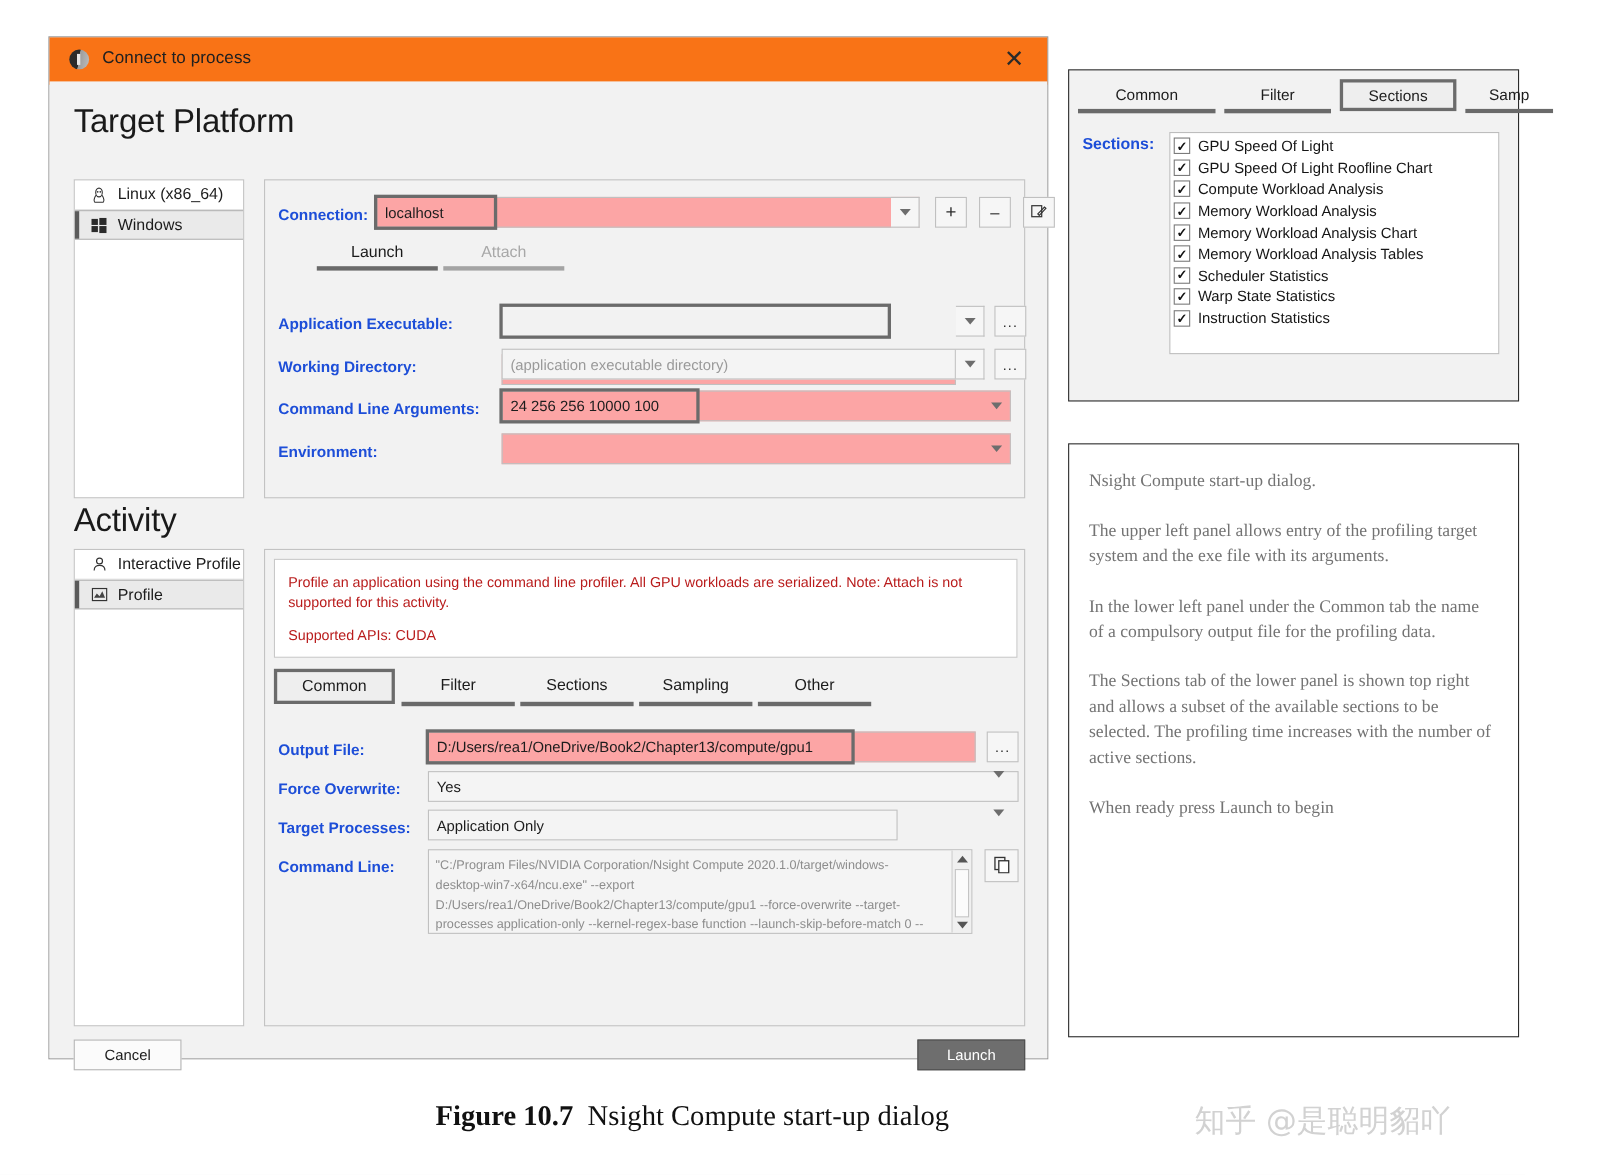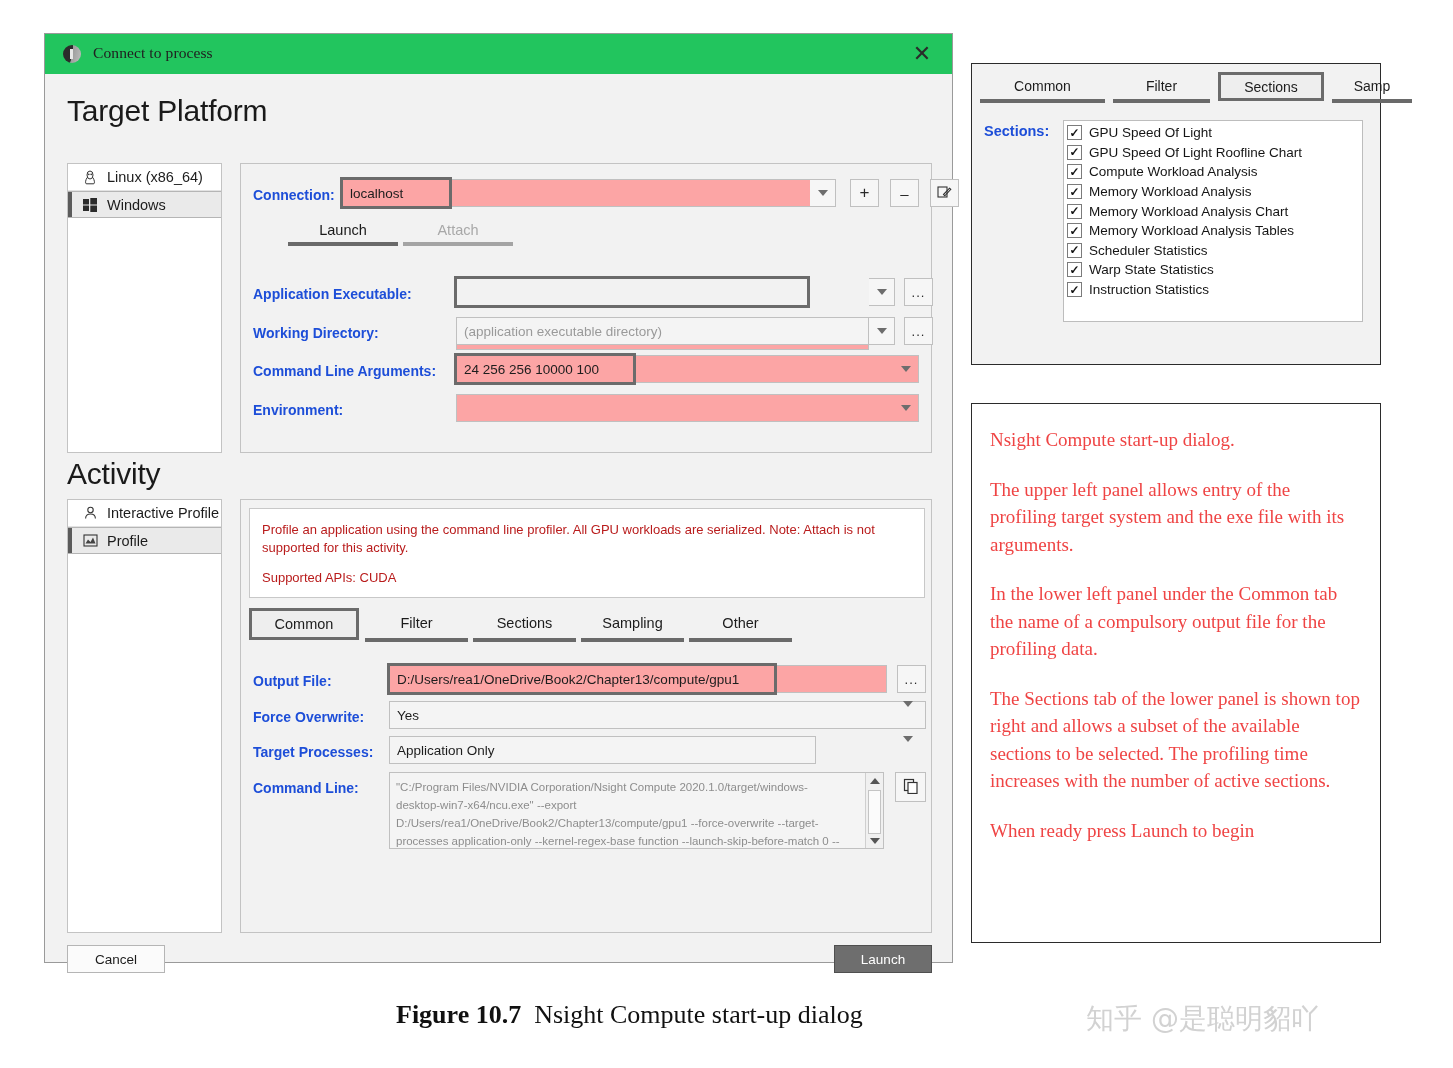--- a/index.html
+++ b/index.html
@@ -13,23 +13,22 @@
   }
   .page{position:absolute;left:0;top:0;width:1453px;height:1068px;}
 
   
   .dialog{
     position:absolute;left:44px;top:33px;width:909px;height:930px;
     background:#f2f2f2;border:1px solid #9a9a9a;
     box-sizing:border-box;
   }
   .titlebar{
-    position:relative;height:40px;background:#22c55e;
+    position:relative;height:40px;background:#f97316;
     border-bottom:3px solid #f97316;
-    font-family:Liberation Serif, serif;
   }
   .title-ico{
     position:absolute;left:18px;top:11px;width:18px;height:18px;border-radius:50%;
     background:linear-gradient(100deg,#2b2b2b 0%,#2b2b2b 48%,#9d9d9d 50%,#bdbdbd 100%);
   }
   .title-ico:after{
     content:"";position:absolute;left:7px;top:4px;width:3px;height:10px;background:#e8e8e8;
   }
   .title-txt{
     position:absolute;left:48px;top:10px;font-size:15.5px;color:#202020;letter-spacing:.1px;
@@ -137,21 +136,21 @@
     width:13px;height:13px;border:1px solid #7b7b7b;background:#fff;margin-right:7px;
     display:flex;align-items:center;justify-content:center;font-size:12px;color:#111;
     font-weight:bold;line-height:1;flex:none;
   }
 
   
   .notes{
     position:absolute;left:971px;top:403px;width:410px;height:540px;
     background:#ffffff;border:1px solid #2b2b2b;box-sizing:border-box;
     padding:22px 20px 0 18px;
-    font-family:"Liberation Serif", serif;font-size:19px;color:#ef4444;line-height:1.45;
+    font-family:"Liberation Serif", serif;font-size:16px;color:#737373;line-height:1.45;
   }
   .notes p{margin:0 0 22px 0;}
 
   
   .caption{
     position:absolute;left:396px;top:1000px;width:700px;
     font-family:"Liberation Serif", serif;font-size:26px;color:#111;
   }
   .caption b{font-weight:bold;}
   .wm{

